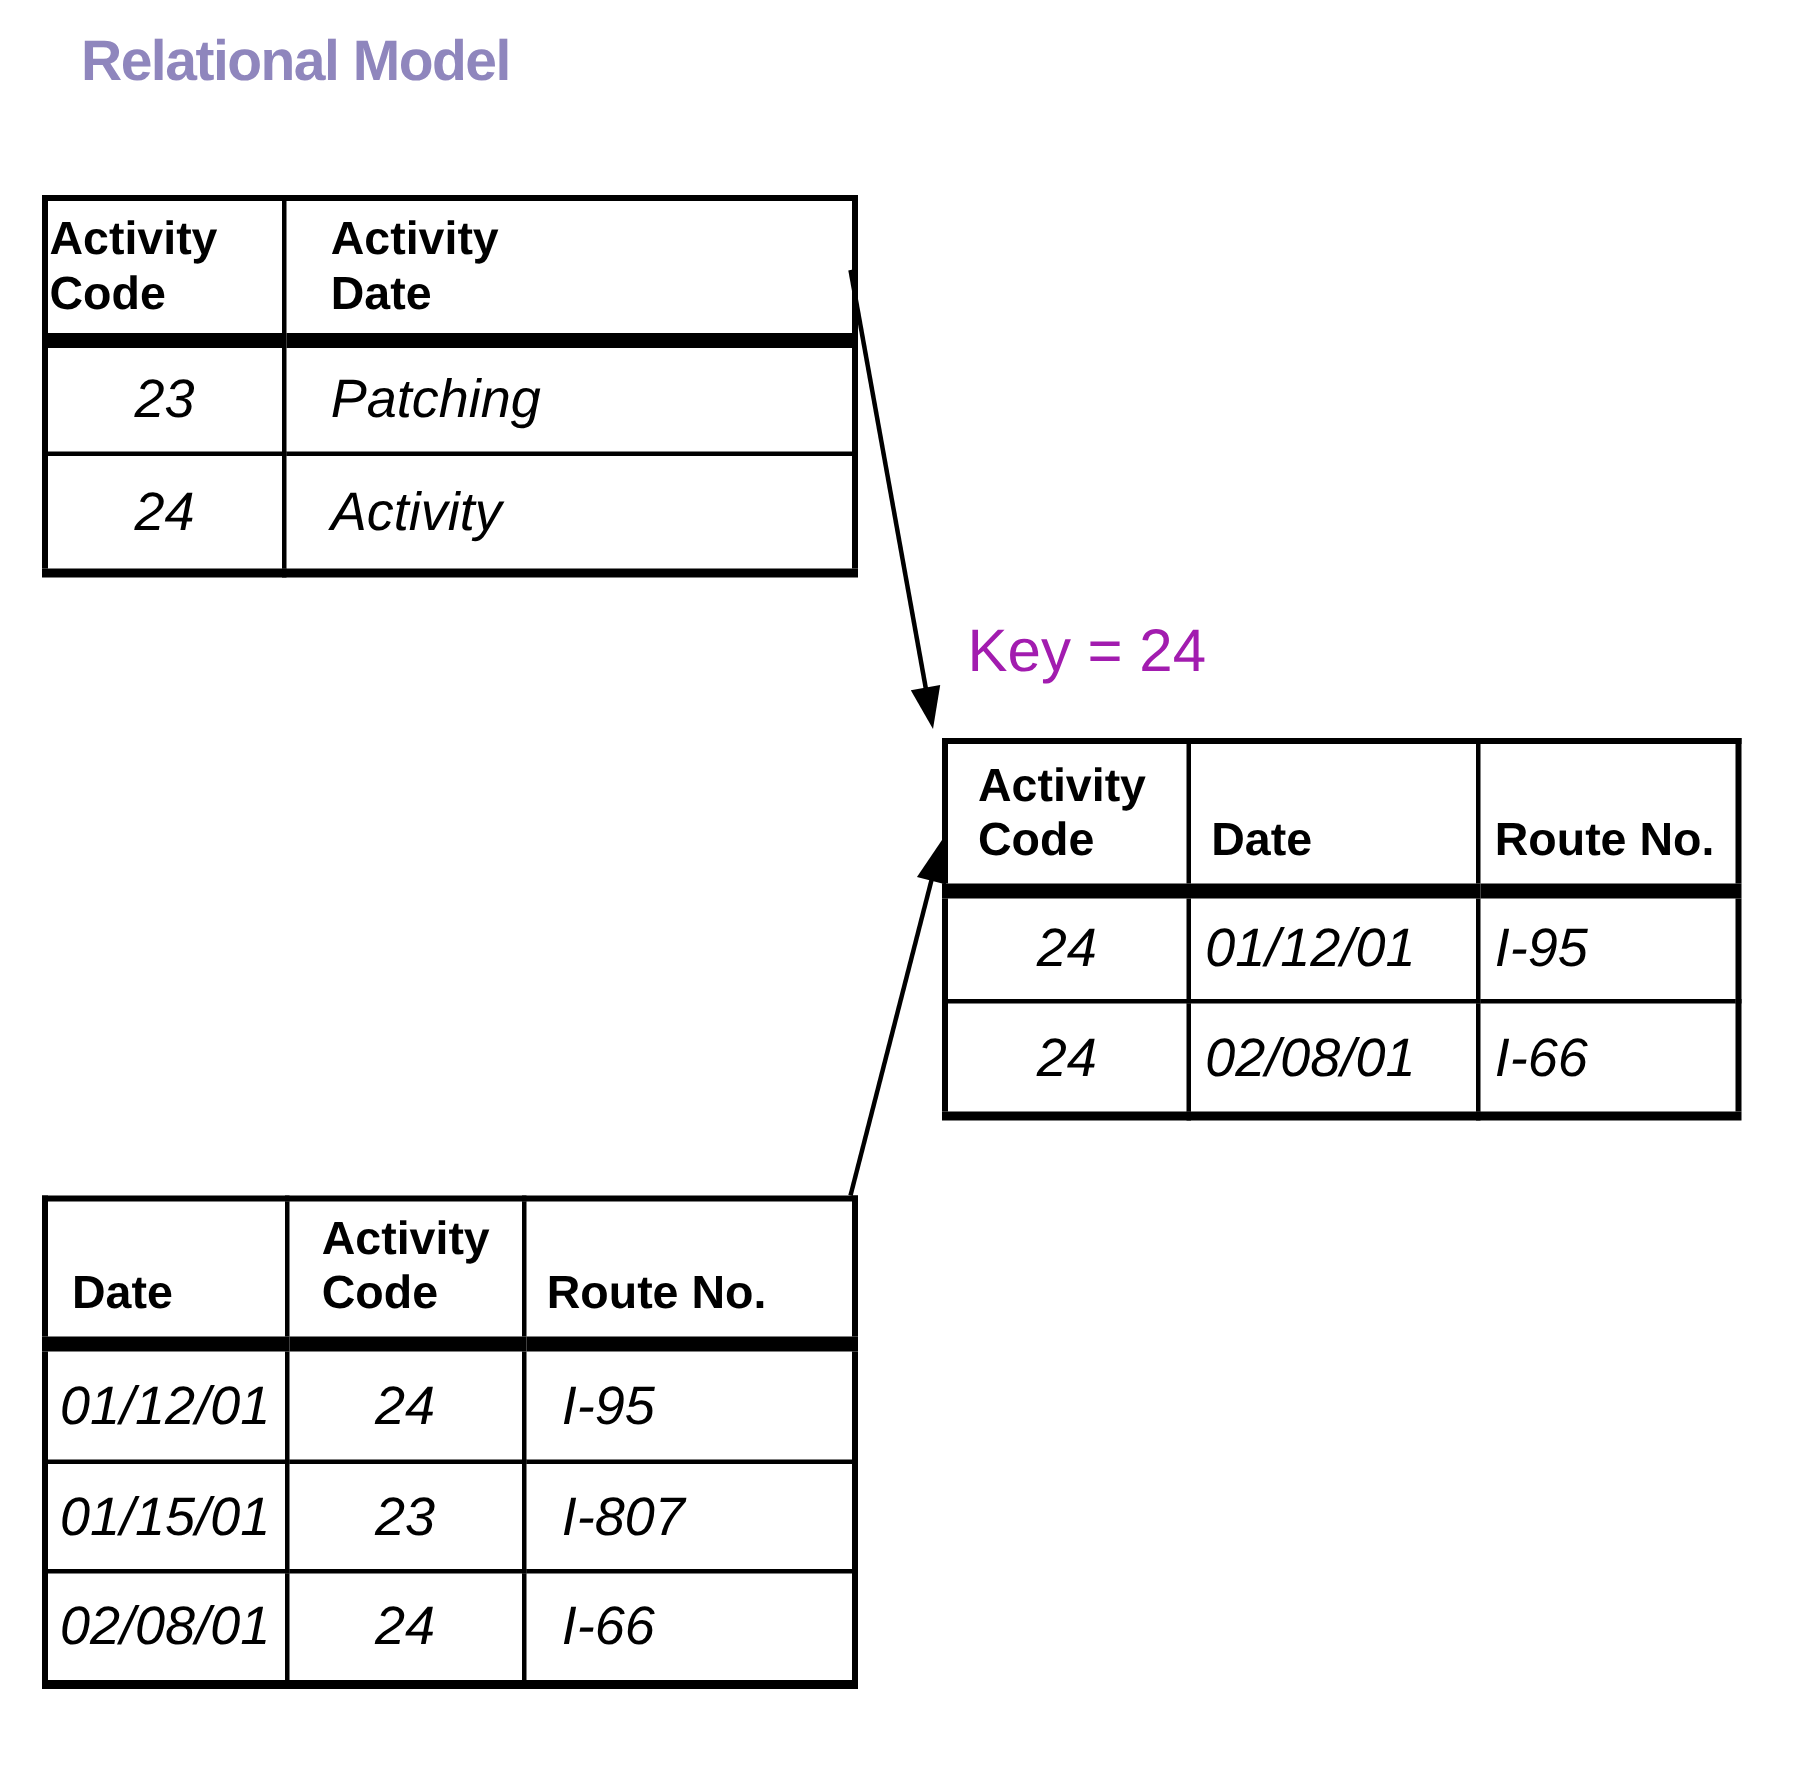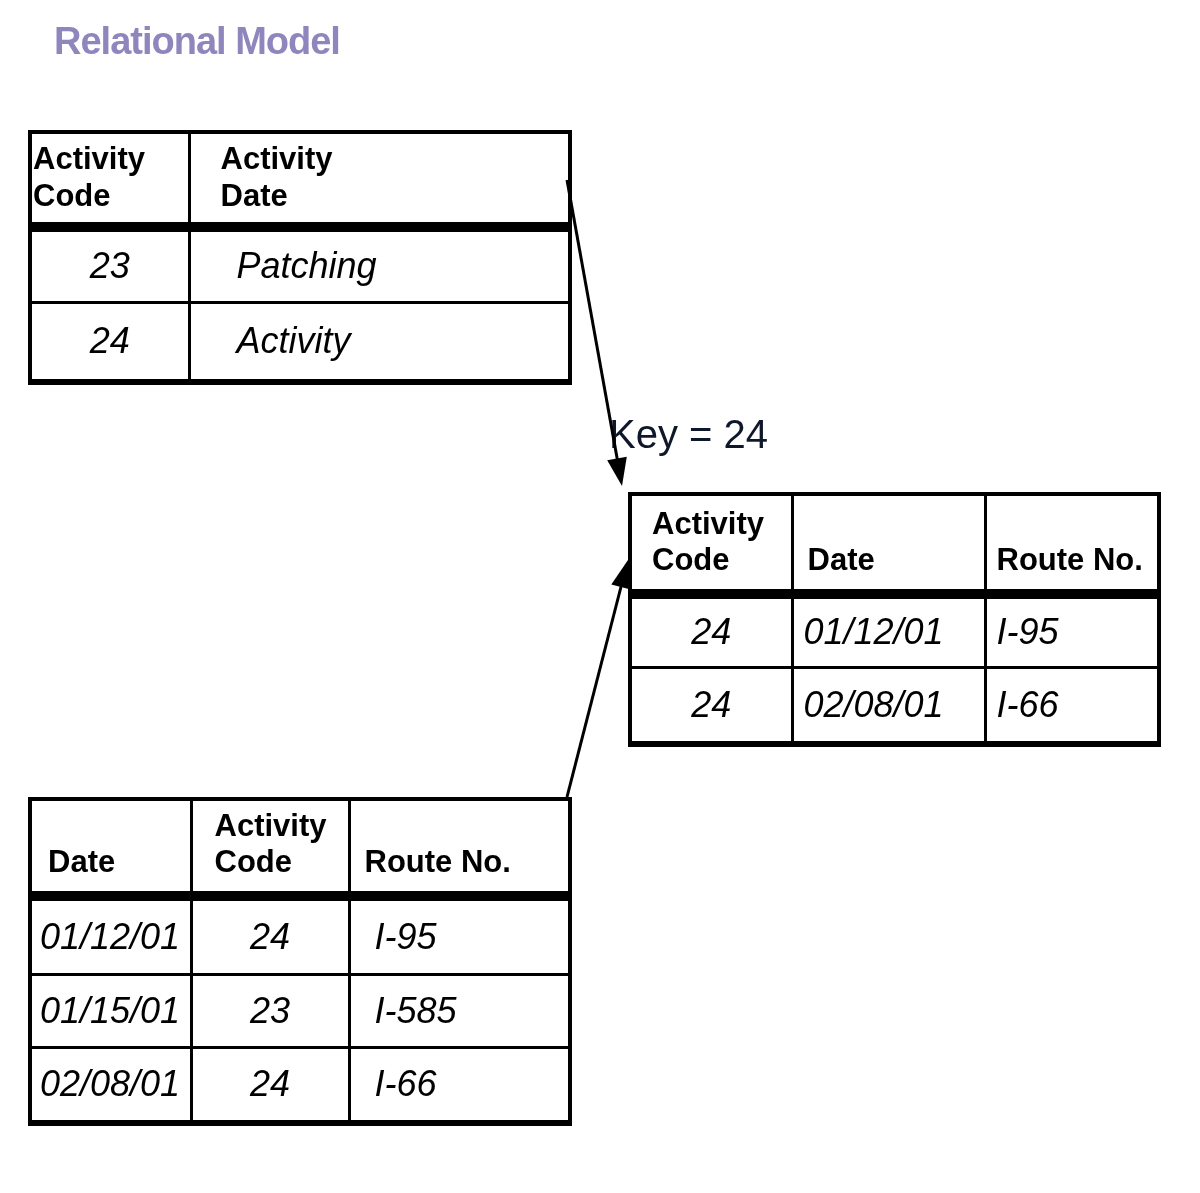--- a/index.html
+++ b/index.html
@@ -15,23 +15,23 @@
     position: absolute;
     left: 30px; top: 20px;
     font-size: 38px;
     font-weight: bold;
     letter-spacing: -1px;
     color: #8f86bd;
     margin-left: 24px;
   }
   .key-label {
     position: absolute;
-    left: 609px; top: 412px;
+    left: 645px; top: 412px;
     font-size: 40px;
-    color: #0f172a;
+    color: #a21caf;
   }
   table.tbl {
     position: absolute;
     border-collapse: collapse;
     table-layout: fixed;
     background: #fff;
     border: 4px solid #000;
     border-bottom: 6px solid #000;
   }
   .tbl th, .tbl td {
@@ -58,21 +58,21 @@
   
   .ctr  { text-align: center; }
   .pl8  { padding-left: 8px; }
   .pl10 { padding-left: 10px; }
   .pl14 { padding-left: 14px; }
   .pl16 { padding-left: 16px; }
   .pl20 { padding-left: 20px; }
   .pl22 { padding-left: 22px; }
   .pl24 { padding-left: 24px; }
   .pl30 { padding-left: 30px; }
-  .pl34 { padding-left: 46px; }
+  .pl34 { padding-left: 30px; }
   #arrow-layer {
     position: absolute;
     left: 0; top: 0;
     pointer-events: none;
   }
 </style>
 </head>
 <body>
 
 <div class="page-title" style="color: rgb(143, 134, 189);">Relational Model</div>
@@ -164,21 +164,21 @@
   </thead>
   <tbody>
     <tr style="height:78px">
       <td class="pl8">01/12/01</td>
       <td class="ctr">24</td>
       <td class="pl24">I-95</td>
     </tr>
     <tr style="height:73px">
       <td class="pl8">01/15/01</td>
       <td class="ctr">23</td>
-      <td class="pl24">I-585</td>
+      <td class="pl24">I-807</td>
     </tr>
     <tr style="height:76px">
       <td class="pl8">02/08/01</td>
       <td class="ctr">24</td>
       <td class="pl24">I-66</td>
     </tr>
   </tbody>
 </table>
 
 <svg id="arrow-layer" width="1200" height="1193" viewBox="0 0 1200 1193">

